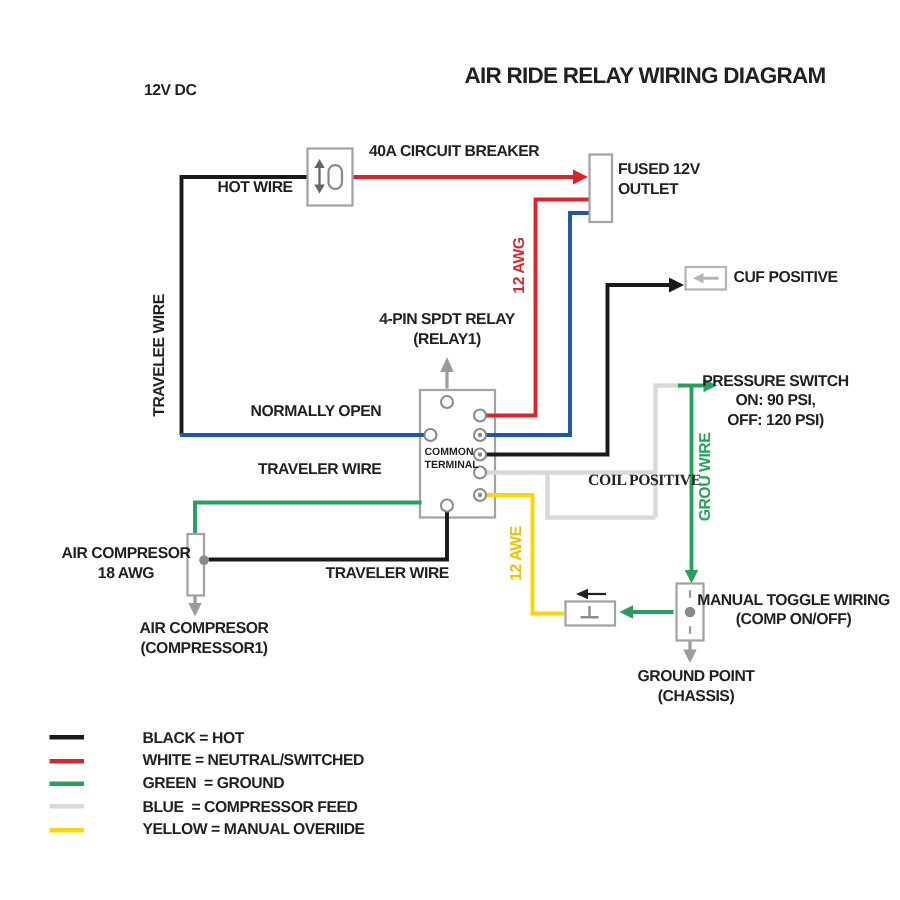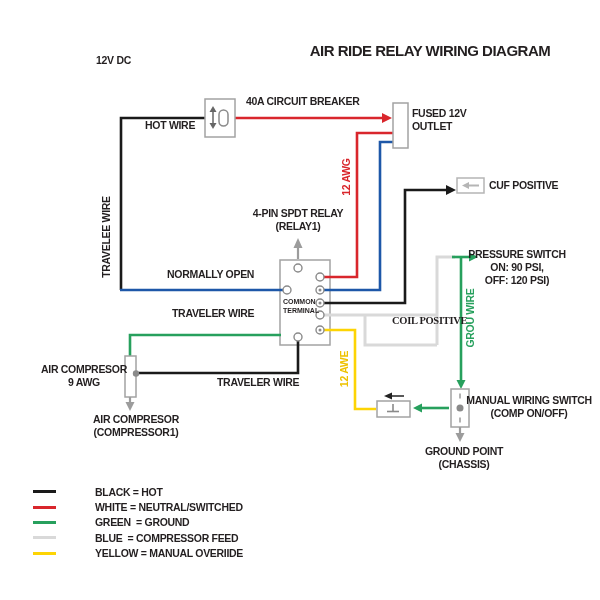--- a/index.html
+++ b/index.html
@@ -166,27 +166,27 @@
     <div>PRESSURE SWITCH</div>
     <div>ON: 90 PSI,</div>
     <div>OFF: 120 PSI)</div>
   </div>
 
   <div class="lbl rot green-t" style="left:470px;top:318px;">GROU WIRE</div>
   <div class="lbl rot yellow-t" style="left:344px;top:369px;">12 AWE</div>
 
   <div class="lbl two-line center" style="left:84px;top:363px;">
     <div>AIR COMPRESOR</div>
-    <div>9 AWG</div>
+    <div>18 AWG</div>
   </div>
 
   <div class="lbl" style="left:217px;top:376px;">TRAVELER WIRE</div>
 
   <div class="lbl two-line center" style="left:529px;top:394px;">
-    <div>MANUAL WIRING SWITCH</div>
+    <div>MANUAL TOGGLE WIRING</div>
     <div>(COMP ON/OFF)</div>
   </div>
 
   <div class="lbl two-line center" style="left:136px;top:413px;">
     <div>AIR COMPRESOR</div>
     <div>(COMPRESSOR1)</div>
   </div>
 
   <div class="lbl two-line center" style="left:464px;top:445px;">
     <div>GROUND POINT</div>

